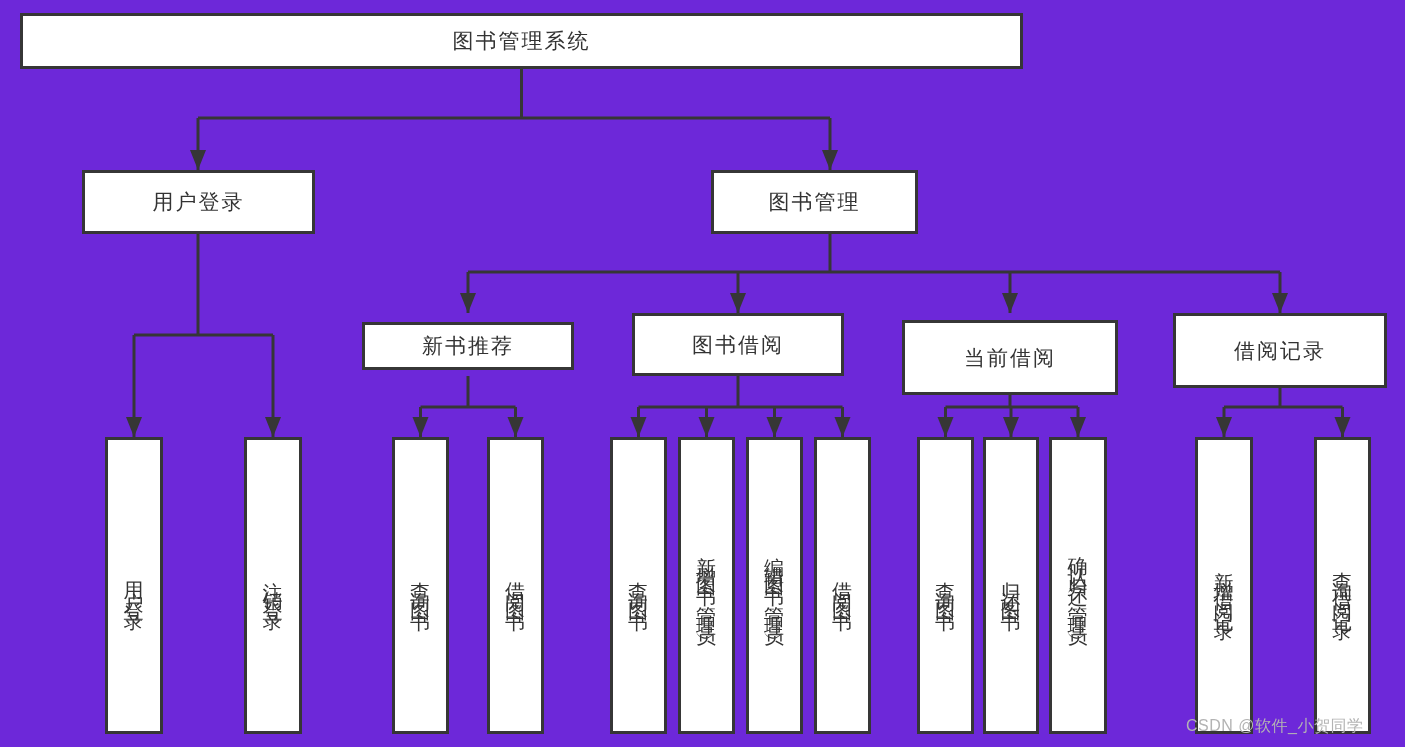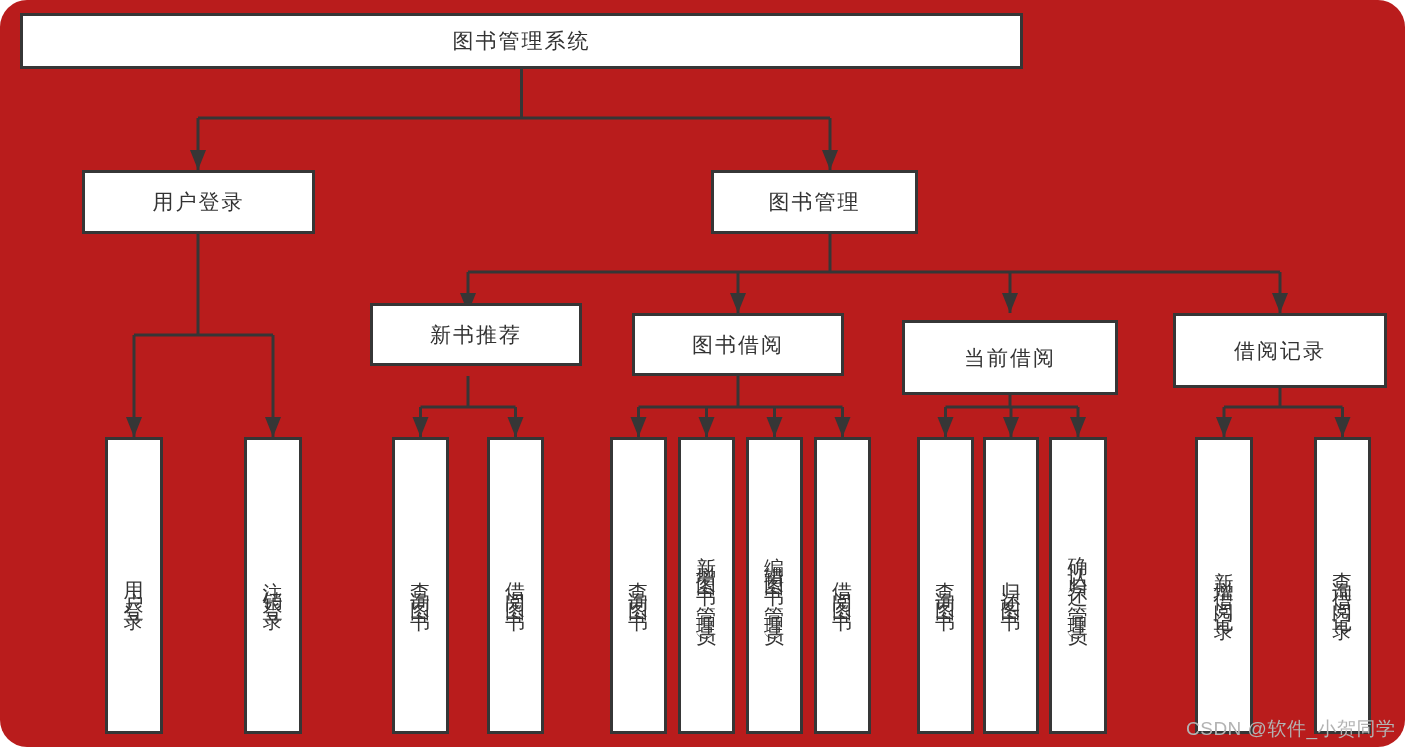--- a/index.html
+++ b/index.html
@@ -4,24 +4,23 @@
 <style>
   html, body {
     margin: 0;
     padding: 0;
     background: #ffffff;
   }
   .canvas {
     position: relative;
     width: 1405px;
     height: 747px;
-    background: #b91c1c;
+    background: #6d28d9;
     font-family: "Liberation Sans", "DejaVu Sans", sans-serif;
     overflow: hidden;
-    border-radius: 27px;
   }
   .connectors {
     position: absolute;
     left: 0;
     top: 0;
     z-index: 0;
   }
   .node {
     position: absolute;
     box-sizing: border-box;
@@ -44,21 +43,21 @@
     text-orientation: mixed;
     font-size: 20px;
     letter-spacing: 10px;
     text-align: center;
     line-height: 1;
   }
   .watermark {
     position: absolute;
     left: 1186px;
     top: 716px;
-    font-size: 19px;
+    font-size: 16px;
     color: #b3b3b3;
     letter-spacing: 0.5px;
     white-space: nowrap;
     z-index: 2;
   }
 </style>
 </head>
 <body>
 
 <div class="canvas">
@@ -111,21 +110,21 @@
       <path d="M1224 407 V437" marker-end="url(#arrowhead)"></path>
       <path d="M1342.5 407 V437" marker-end="url(#arrowhead)"></path>
     </g>
   </svg>
 
   <div class="node hnode" style="left:20px; top:13px; width:1003px; height:56px;">图书管理系统</div>
 
   <div class="node hnode" style="left:82px; top:170px; width:233px; height:64px;">用户登录</div>
   <div class="node hnode" style="left:711px; top:170px; width:207px; height:64px;">图书管理</div>
 
-  <div class="node hnode" style="left:362px; top:303px; width:212px; height:63px;margin-left:8px;">新书推荐</div>
+  <div class="node hnode" style="left:362px; top:322px; width:212px; height:48px;">新书推荐</div>
   <div class="node hnode" style="left:632px; top:313px; width:212px; height:63px;">图书借阅</div>
   <div class="node hnode" style="left:902px; top:320px; width:216px; height:75px;">当前借阅</div>
   <div class="node hnode" style="left:1173px; top:313px; width:214px; height:75px;">借阅记录</div>
 
   <div class="node vnode" style="left:105px; top:437px; width:58px; height:297px;">用户登录</div>
   <div class="node vnode" style="left:244px; top:437px; width:58px; height:297px;">注销登录</div>
 
   <div class="node vnode" style="left:392px; top:437px; width:57px; height:297px;">查询图书</div>
   <div class="node vnode" style="left:487px; top:437px; width:57px; height:297px;">借阅图书</div>
 

